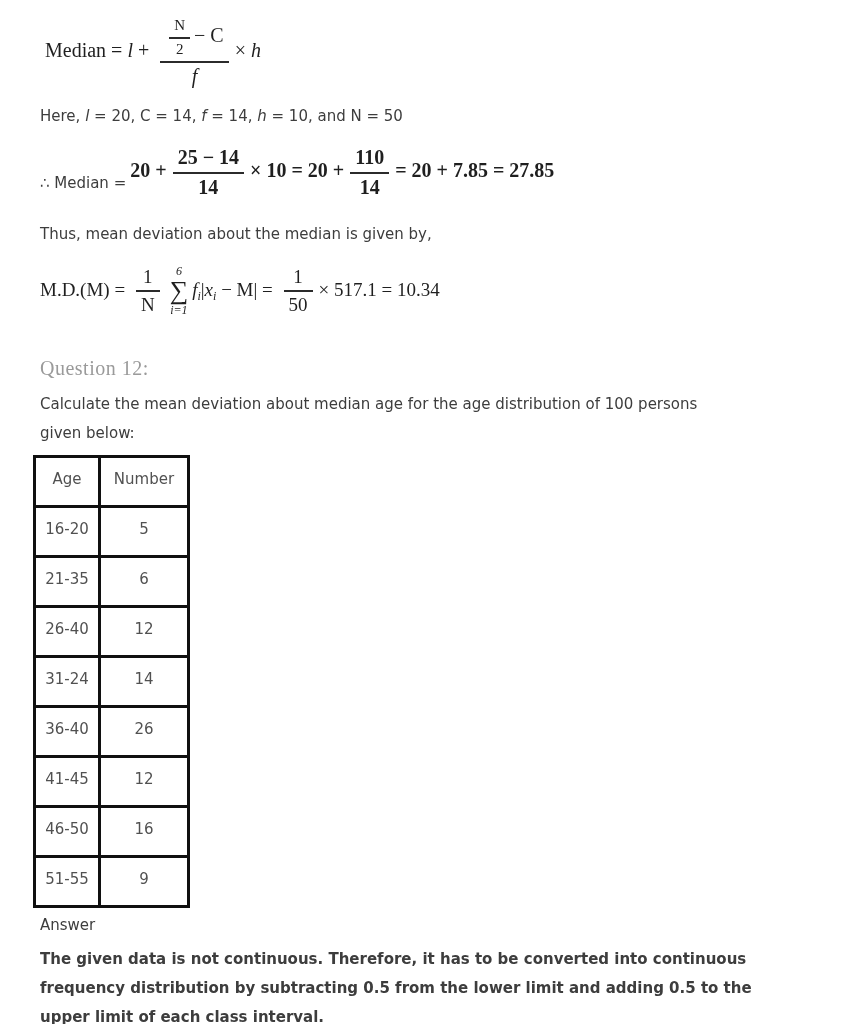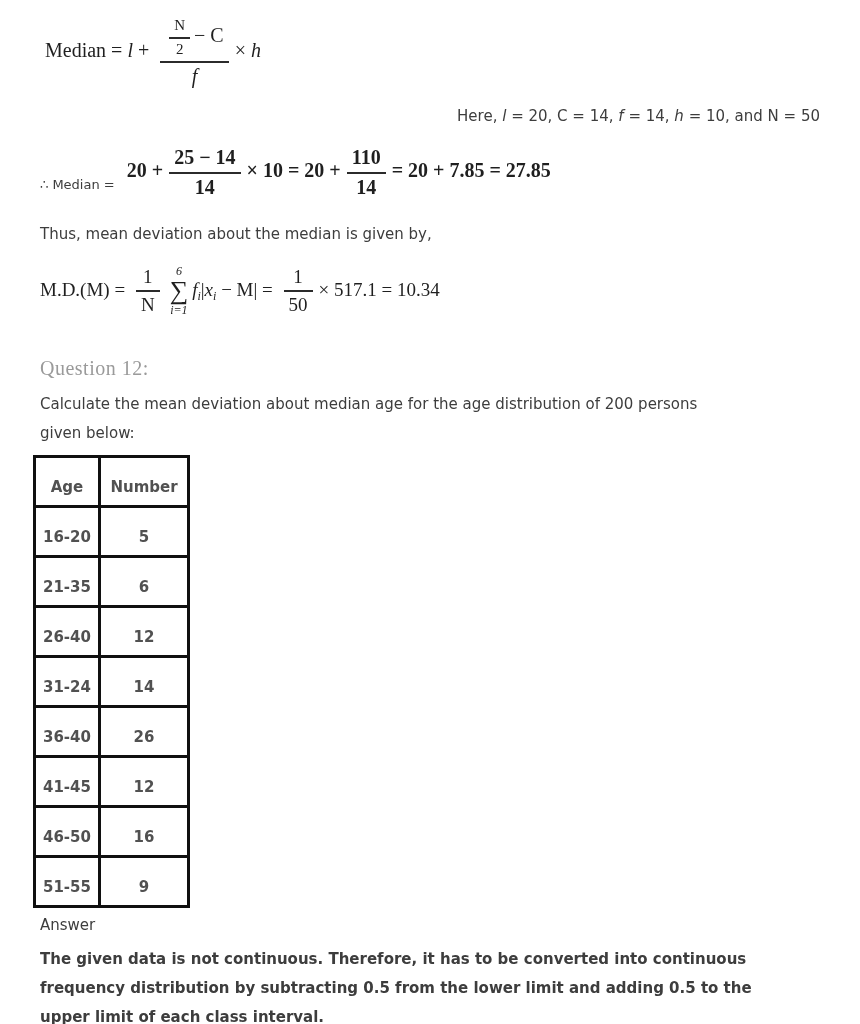--- a/index.html
+++ b/index.html
@@ -26,69 +26,69 @@
     line-height:1.25;
   }
   .frac .num { display:block; padding:0 5px 2px; }
   .frac .den { display:block; border-top:2px solid #2b2b2b; padding:1px 5px 0; }
   .frac.mini { font-size:15px; margin:0 4px; }
   .frac.mini .den { border-top-width:2px; }
 
   .formula-row { display:flex; align-items:center; margin-top:14px; }
   .flabel {
     font-family:"DejaVu Sans", sans-serif;
-    font-size:13px;
+    font-size:15px;
     color:#3d3d3d;
     align-self:flex-end;
     padding-bottom:8px;
-    margin-right:12px;
+    margin-right:4px;
     font-weight:normal;
   }
   .fbody { font-weight:600; }
   .f3 { margin-top:16px; font-size:19px; }
 
   .bigop {
     display:inline-flex;
     flex-direction:column;
     align-items:center;
     vertical-align:middle;
     margin:0 4px;
     line-height:1;
   }
   .bigop .lim { font-size:12px; font-style:italic; line-height:1.1; }
   .bigop .op { font-size:26px; line-height:1; }
   .formula sub { font-size:12px; font-style:italic; }
 
   
   .textline { font-size:15px; line-height:29px; color:#3d3d3d; }
-  .here-line { margin-top:13px;text-align:right; }
+  .here-line { margin-top:13px; }
   .thus-line { margin-top:20px; }
 
   .q-heading {
     font-family:"Liberation Serif", serif;
     font-size:20px;
     color:#9a9a9a;
     letter-spacing:0.5px;
     margin-top:40px;
   }
   .q-text { margin-top:10px; }
 
   
   table.data {
     border-collapse:collapse;
     margin:7px 0 0 -7px;
   }
   table.data th, table.data td {
     border:3px solid #101010;
     height:50px;
     vertical-align:top;
-    padding-top:20px;
+    padding-top:12px;
     text-align:center;
     font-size:15px;
-    font-weight:bold;
+    font-weight:normal;
     color:#515151;
   }
   table.data th.col-age,  table.data td.col-age  { width:65px; }
   table.data th.col-num,  table.data td.col-num  { width:89px; }
 
   .answer-label { margin-top:3px; }
   .answer-para { margin-top:5px;font-weight:bold; }
   .closing-line { margin-top:1px; }
 
   i { font-style:italic; }
@@ -116,21 +116,21 @@
   <div class="formula f3">
     <span>M.D.(M) = </span><span class="frac"><span class="num">1</span><span class="den">N</span></span><span class="bigop">
         <span class="lim">6</span>
         <span class="op">∑</span>
         <span class="lim">i=1</span>
       </span><i>f</i><sub>i</sub><span>|</span><i>x</i><sub>i</sub><span> − M| = </span><span class="frac"><span class="num">1</span><span class="den">50</span></span><span>× 517.1 = 10.34</span>
   </div>
 
   <div class="q-heading">Question 12:</div>
   <div class="textline q-text">
-    <div>Calculate the mean deviation about median age for the age distribution of 200 persons</div>
+    <div>Calculate the mean deviation about median age for the age distribution of 100 persons</div>
     <div>given below:</div>
   </div>
 
   <table class="data">
     <tbody>
         <tr>
       <th class="col-age">Age</th>
       <th class="col-num">Number</th>
     </tr>
     <tr>

